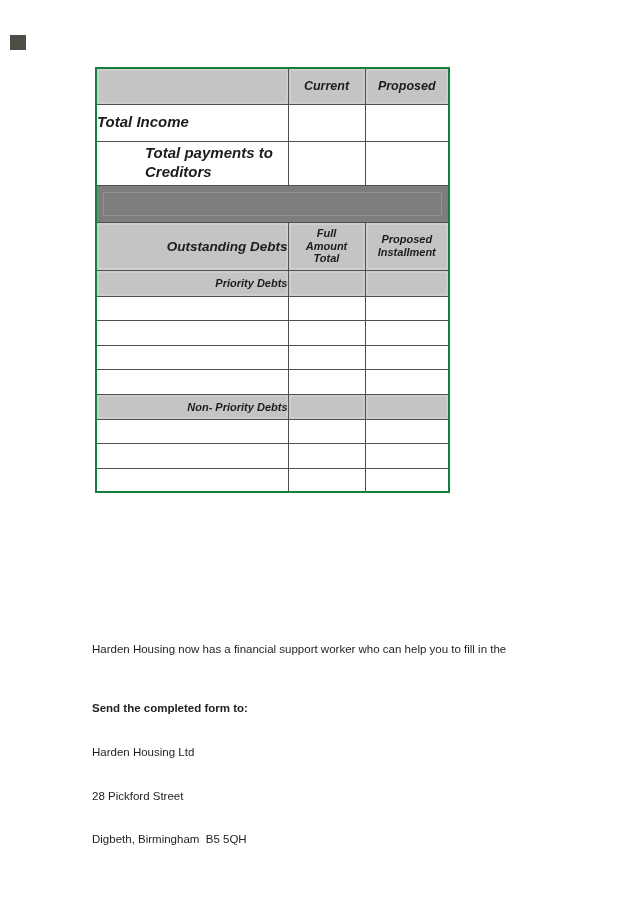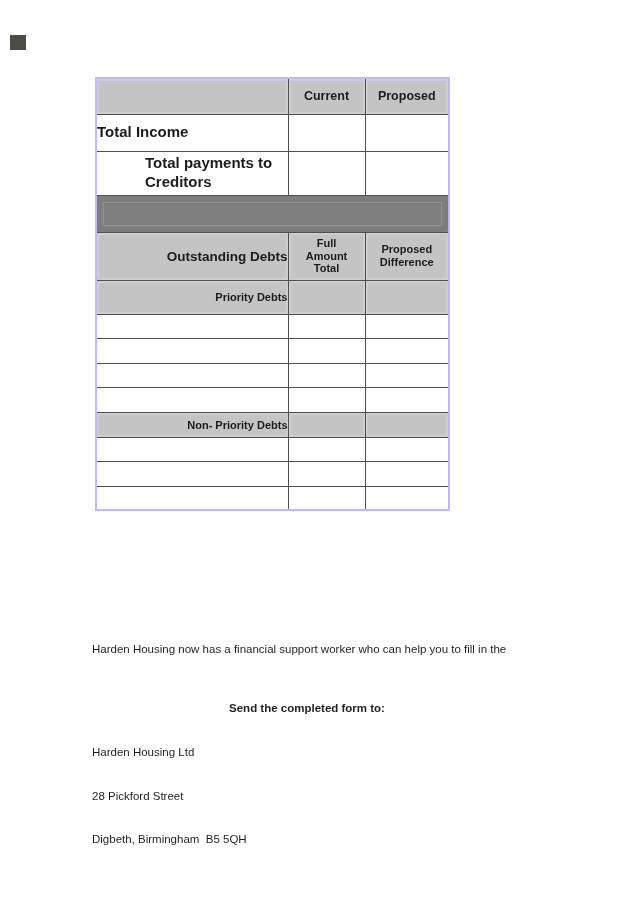--- a/index.html
+++ b/index.html
@@ -23,25 +23,26 @@
     top: 35px;
     width: 16px;
     height: 15px;
     background: #4b4e44;
   }
 
   
   table.budget {
     position: absolute;
     left: 95px;
-    top: 77px;
+    top: 67px;
     width: 353px;
     border-collapse: collapse;
     table-layout: fixed;
-    border: 2px solid #c4b5fd;
+    border: 2px solid #15803d;
+    font-style: italic;
   }
   table.budget td {
     border: 1px solid #4f4f4f;
     padding: 0;
     vertical-align: middle;
     overflow: hidden;
   }
   .gray {
     background: #c4c4c4;
     box-shadow: inset 0 0 0 2px rgba(255,255,255,0.18);
@@ -88,21 +89,21 @@
   .footer {
     position: absolute;
     left: 92px;
     top: 613px;
     width: 430px;
     font-size: 11.5px;
     line-height: 14.6px;
     color: #1f1f1f;
     white-space: pre-wrap;
   }
-  .footer .gap { margin-top: 15px; text-align: center; }
+  .footer .gap { margin-top: 15px; }
   .bold { font-weight: bold; }
 </style>
 </head>
 <body>
 
 <div id="page">
 
   <div class="scan-artifact"></div>
 
   <table class="budget">
@@ -137,25 +138,25 @@
             <div class="band-inner"></div>
           </td>
     </tr>
 
     <tr style="height:48px">
       <td class="gray debts-title">Outstanding Debts</td>
       <td class="gray small-head">
         <span class="wrap1">Full Amount Total</span>
       </td>
       <td class="gray small-head">
-        <span class="wrap2">Proposed Difference</span>
+        <span class="wrap2">Proposed Installment</span>
       </td>
     </tr>
 
-    <tr style="height:34px">
+    <tr style="height:26px">
       <td class="gray section-cell">Priority Debts</td>
       <td class="gray"></td>
       <td class="gray"></td>
     </tr>
     <tr style="height:24px">
           <td></td>
           <td></td>
           <td></td>
         </tr>
     <tr style="height:25px">

